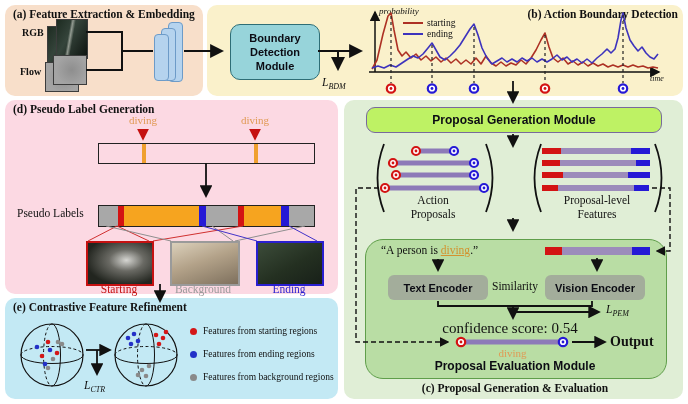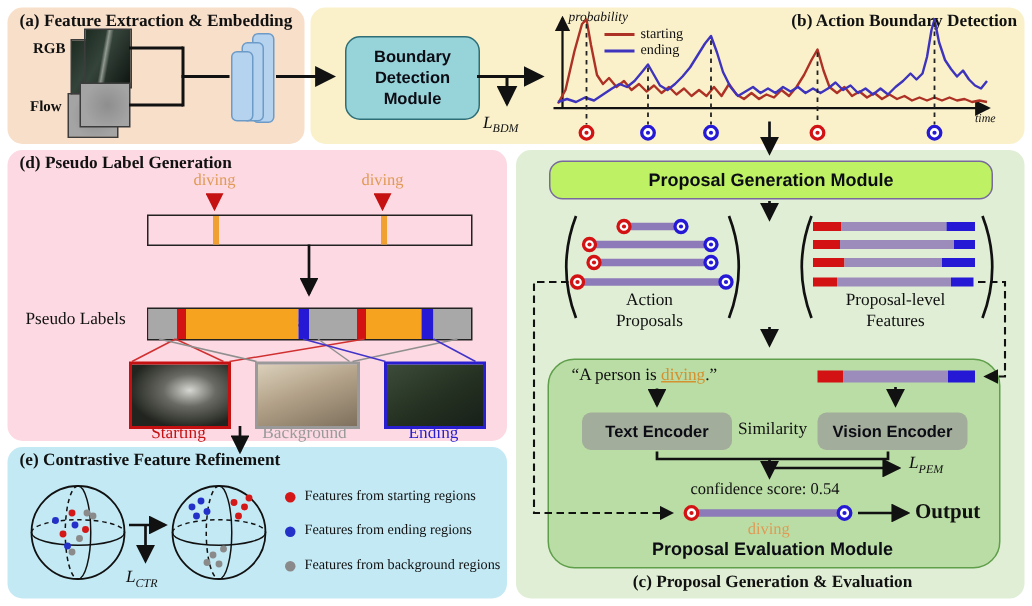--- a/index.html
+++ b/index.html
@@ -130,21 +130,21 @@
   <div class="abs cap2" style="left:547px;top:194px;width:100px;">
     <div>Proposal-level</div>
     <div>Features</div>
   </div>
   <div class="abs" id="innerbox"></div>
   <div class="abs serif" style="left:381px;top:244px;font-size:11.5px;"><span>“A person is </span><span class="qaction">diving</span><span>.”</span></div>
   <div class="abs module encoder" style="left:388px;top:275px;">Text Encoder</div>
   <div class="abs module encoder" style="left:545px;top:275px;">Vision Encoder</div>
   <div class="abs serif" style="left:480px;top:280px;width:70px;text-align:center;font-size:11.5px;">Similarity</div>
   <div class="abs loss" style="left:606px;top:303px;"><span>L</span><sub>PEM</sub></div>
-  <div class="abs serif" style="left:425px;top:320px;width:170px;text-align:center;font-size:11px;">confidence score: 0.54</div>
+  <div class="abs serif" style="left:425px;top:320px;width:170px;text-align:center;font-size:15px;">confidence score: 0.54</div>
   <div class="abs diving" style="left:480px;top:347px;width:65px;">diving</div>
   <div class="abs serif" style="left:610px;top:334px;font-weight:bold;font-size:14px;text-align:right;">Output</div>
   <div class="abs module" style="left:395px;top:359px;width:240px;font-size:12px;background:transparent;">Proposal Evaluation Module</div>
   <div class="abs ptitle" style="left:369px;top:382px;width:292px;text-align:center;">(c) Proposal Generation &amp; Evaluation</div>
 
   <svg id="ov" width="688" height="404" viewBox="0 0 688 404">
     <defs>
       <marker id="ahk" viewBox="0 0 10 10" refX="8.5" refY="5" markerWidth="7" markerHeight="7" orient="auto">
           <path d="M0 0L10 5L0 10z" fill="#111"></path>
         </marker>

